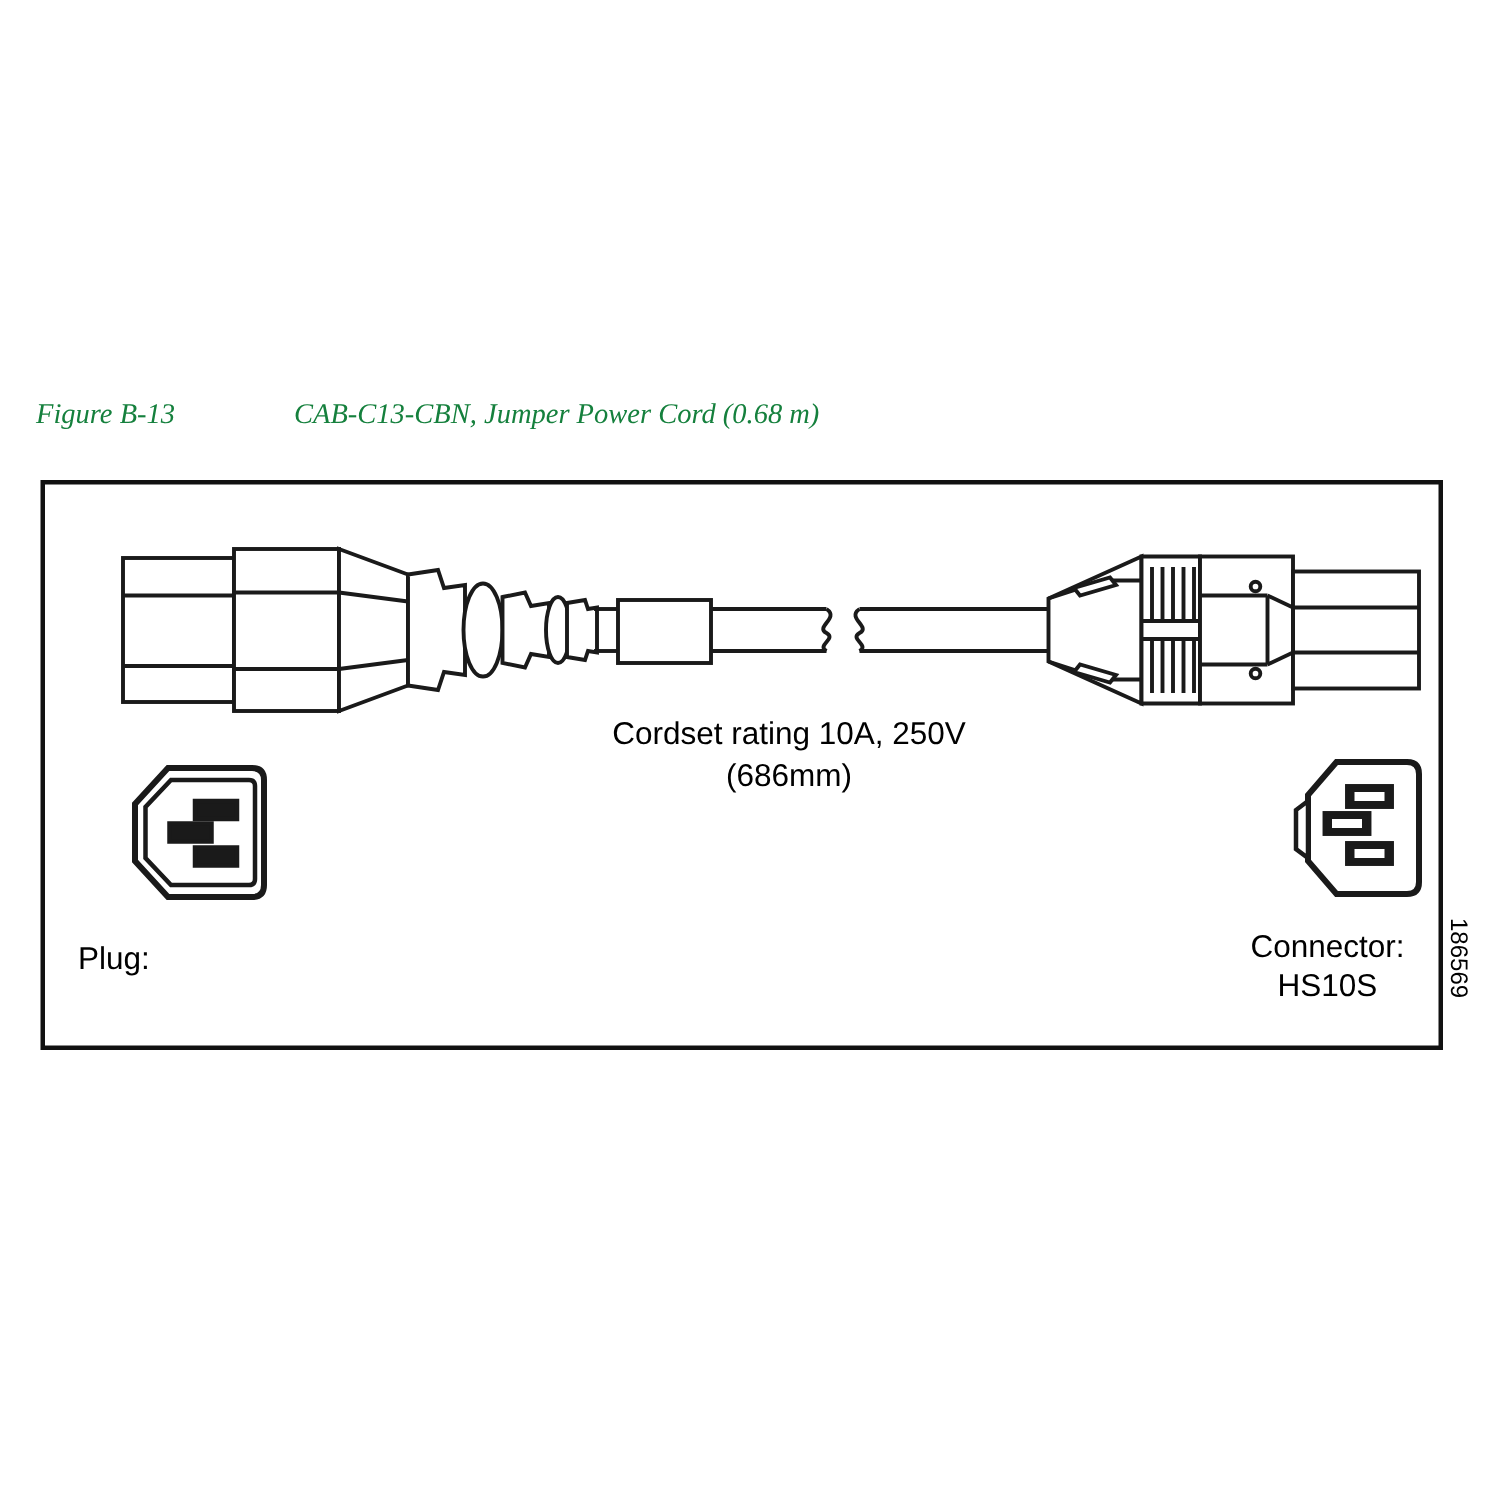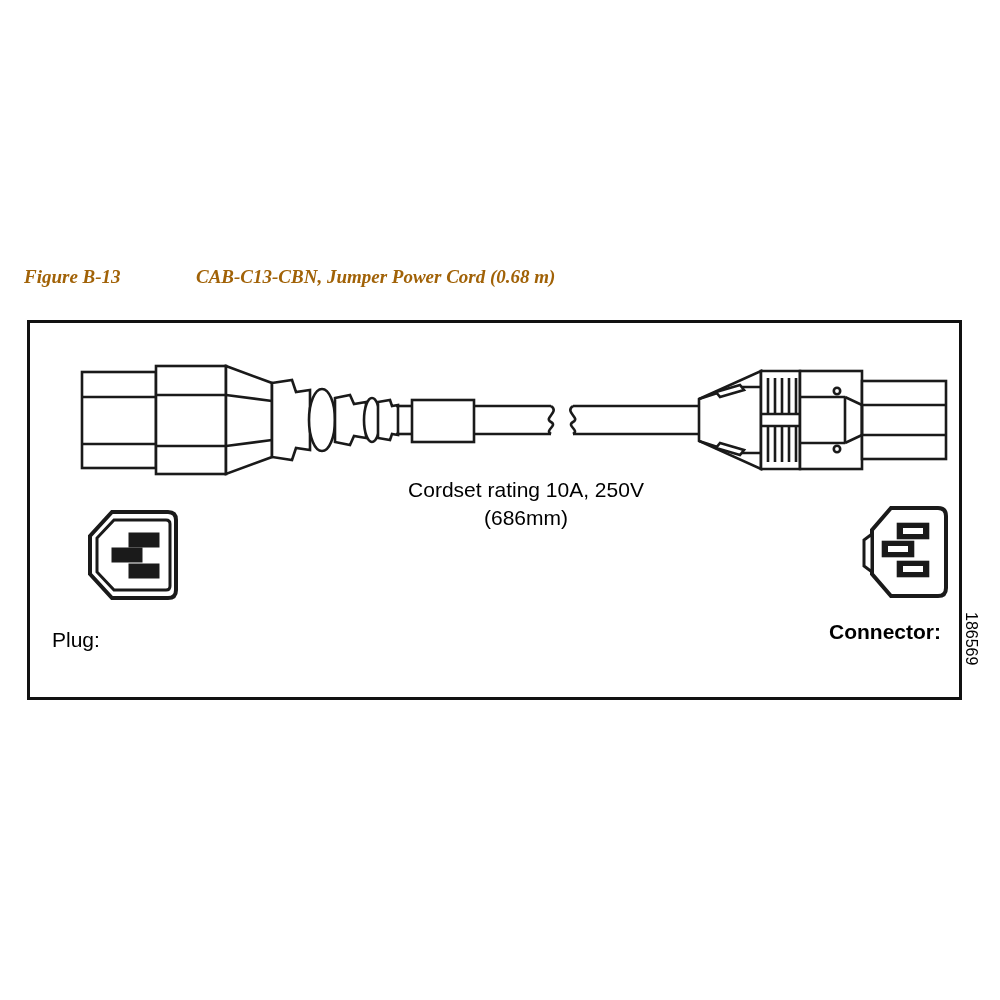--- a/index.html
+++ b/index.html
@@ -20,24 +20,24 @@
     width: 1000px;
     height: 1000px;
   }
   .fig-caption {
     position: absolute;
     left: 24px;
     top: 266px;
     width: 940px;
     height: 26px;
     font-family: "Liberation Serif", serif;
-    font-weight: bold;
+    font-weight: normal;
     font-style: italic;
     font-size: 19px;
-    color: #a16207;
+    color: #15803d;
     white-space: nowrap;
   }
   .fig-caption .cap-label {
     display: inline-block;
     width: 172px;
   }
   .fig-caption .cap-title {
     display: inline-block;
   }
   .figure-box {
@@ -90,21 +90,20 @@
     width: 200px;
     text-align: center;
     font-size: 21px;
   }
   .conn-label-1 {
     left: 790px;
     top: 620px;
     width: 190px;
     text-align: center;
     font-size: 21px;
-    font-weight: bold;
   }
   .conn-label-2 {
     left: 790px;
     top: 646px;
     width: 190px;
     text-align: center;
     font-size: 21px;
   }
   .doc-id {
     position: absolute;
@@ -262,16 +261,17 @@
 
     </g>
   </svg>
 
   <div class="txt cord-rating-1">Cordset rating 10A, 250V</div>
   <div class="txt cord-rating-2">(686mm)</div>
 
   <div class="txt plug-label-1">Plug:</div>
 
   <div class="txt conn-label-1">Connector:</div>
+  <div class="txt conn-label-2">HS10S</div>
 
   <div class="doc-id">186569</div>
 
 </div>
 
 </body></html>

